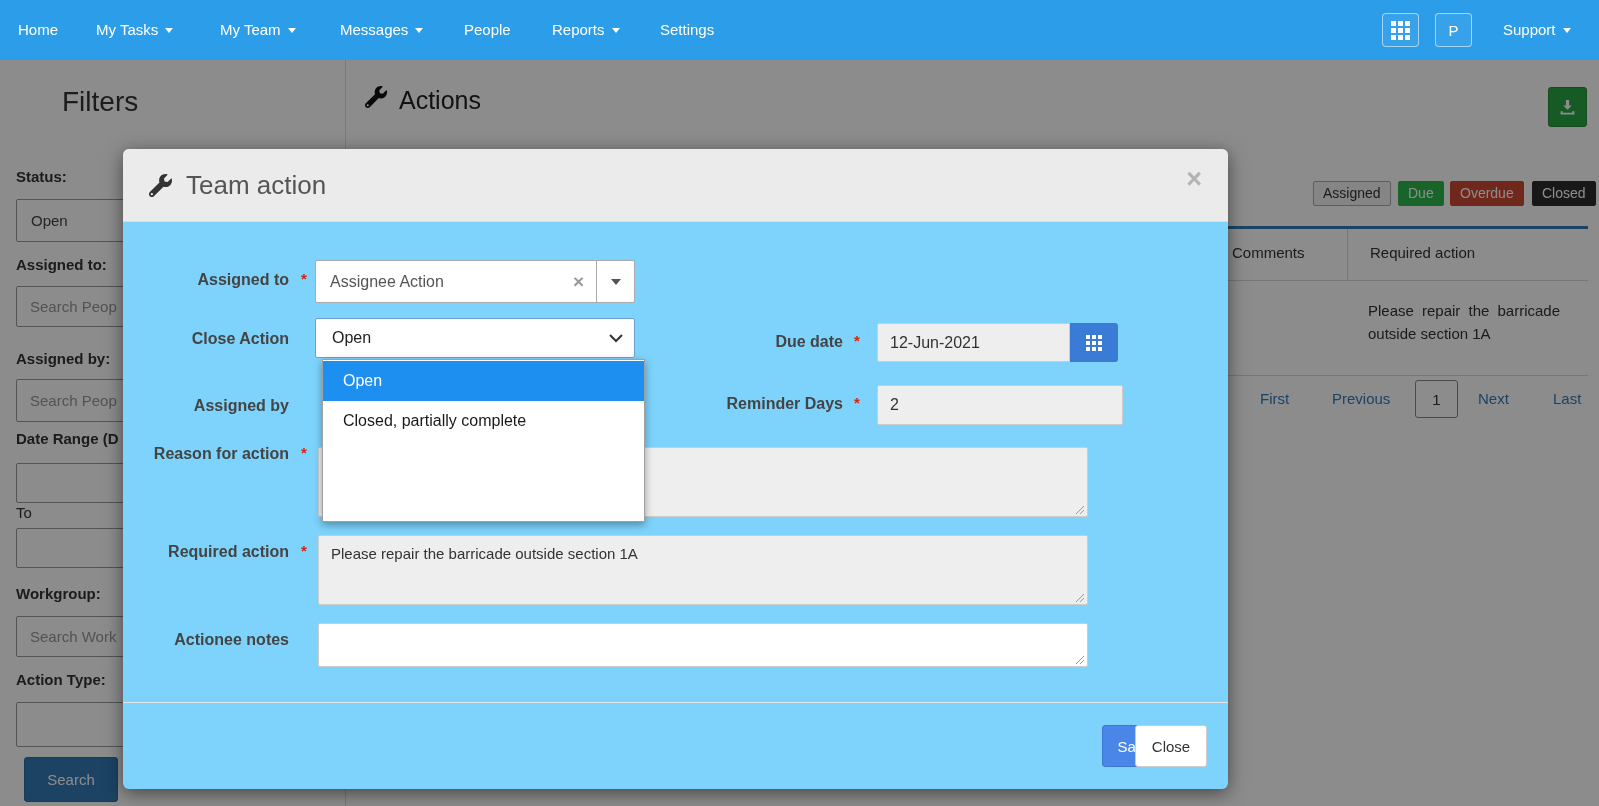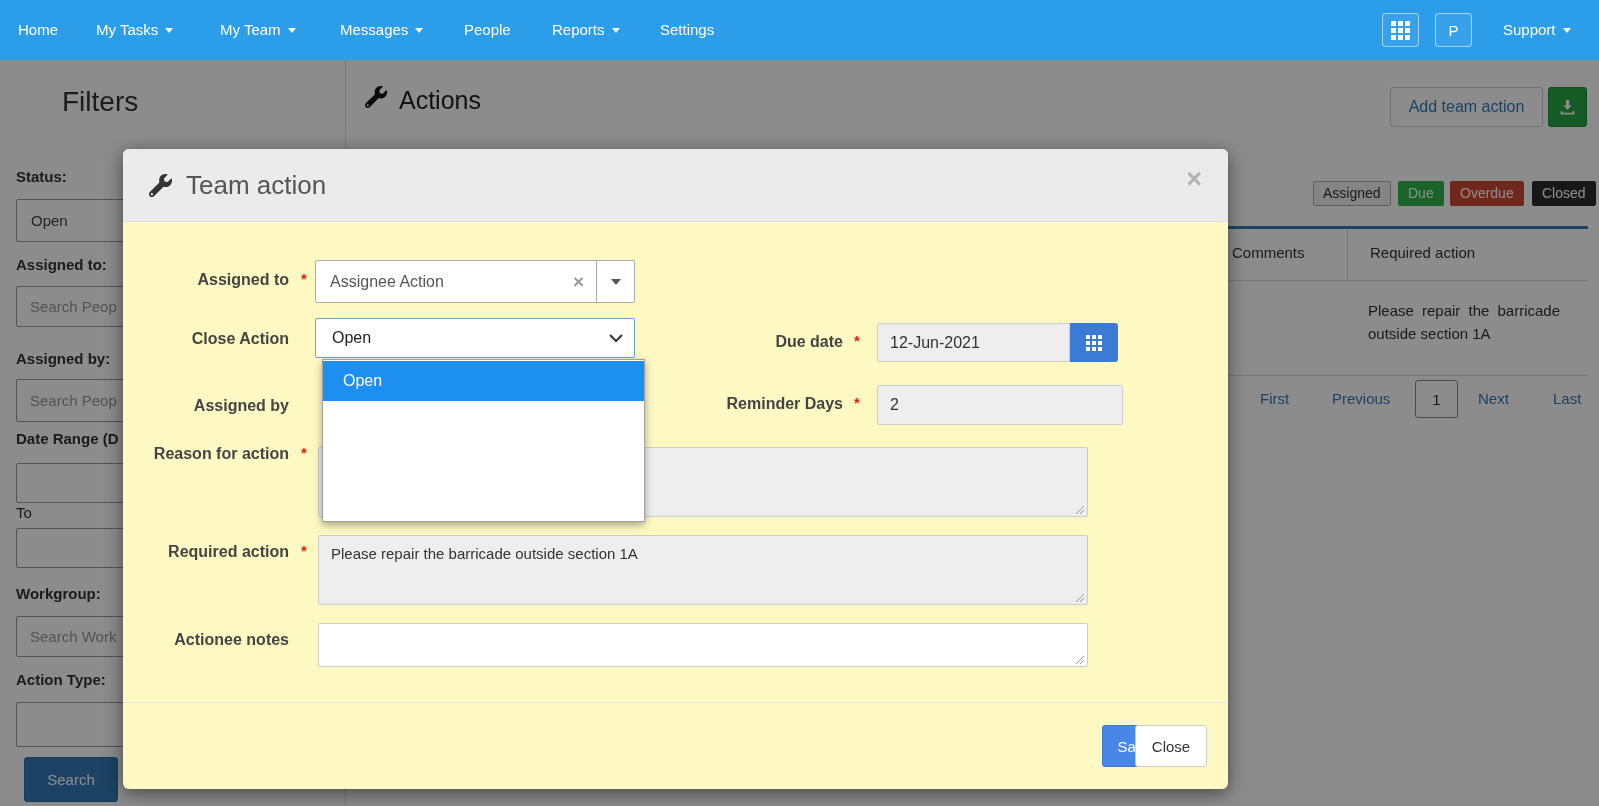--- a/index.html
+++ b/index.html
@@ -43,21 +43,21 @@
   .tbl-topline   { position:absolute; left:1080px; top:166px; width:508px; height:3px; background:#337ab7; }
   .tbl-headline  { position:absolute; left:1080px; top:220px; width:508px; height:1px; background:#d8d8d8; }
   .tbl-coldiv    { position:absolute; left:1347px; top:169px; width:1px; height:51px; background:#d8d8d8; }
   .tbl-rowline   { position:absolute; left:1080px; top:315px; width:508px; height:1px; background:#d8d8d8; }
   .tbl-h { position:absolute; top:184px; font-size:15px; color:#333; }
   .tbl-cell { position:absolute; left:1368px; top:239px; width:192px; font-size:15px; color:#333; line-height:23px; text-align:justify; }
   .pg-link { position:absolute; top:330px; font-size:15px; color:#337ab7; cursor:pointer; }
   .pg-num { position:absolute; left:1415px; top:320px; width:43px; height:38px; border:1px solid #888; background:#fff; border-radius:3px; color:#333; font-size:15px; display:flex; align-items:center; justify-content:center; cursor:pointer; }
 
   
-  .modal { position:absolute; left:123px; top:149px; width:1105px; height:640px; background:#fef9c3; border-radius:6px; box-shadow:0 4px 18px rgba(0,0,0,.5); z-index:30; }
+  .modal { position:absolute; left:123px; top:149px; width:1105px; height:640px; background:#7dd3fc; border-radius:6px; box-shadow:0 4px 18px rgba(0,0,0,.5); z-index:30; }
   .modal-header { position:absolute; left:0; top:0; width:100%; height:73px; background:#ebebeb; border-bottom:1px solid #ddd; border-radius:6px 6px 0 0; }
   .modal-title { position:absolute; left:26px; top:0; height:73px; display:flex; align-items:center; gap:14px; font-size:26px; color:#555; }
   .modal-title .wrench { width:23px; height:23px; }
   .modal-x { position:absolute; right:26px; top:17px; font-size:27px; color:#b3b3b3; cursor:pointer; line-height:1; font-weight:bold; }
 
   .m-label { position:absolute; width:150px; text-align:right; font-size:16px; font-weight:600; color:#444; line-height:27px; }
   .m-star { position:absolute; width:14px; color:#d9230f; font-size:15px; font-weight:bold; }
 
   .combobox { position:absolute; left:192px; top:111px; width:320px; height:43px; border:1px solid #aaa; border-radius:2px; background:#fff; }
   .combobox .cb-text { position:absolute; left:14px; top:0; line-height:41px; font-size:16px; color:#555; }
@@ -134,21 +134,20 @@
     </div>
 
     <div class="flt-search">Search</div>
 
     <div class="pg-title">
       <svg class="wrench" viewBox="0 0 512 512">
           <path fill="#111" d="M507.73 109.1c-2.24-9.03-13.54-12.09-20.12-5.51l-74.36 74.36-67.88-11.31-11.31-67.88 74.36-74.36c6.62-6.62 3.43-17.9-5.66-20.16-47.38-11.8-99.55.27-136.58 37.3-39.64 39.64-50.55 99.1-32.99 149.7L18.74 402.76c-24.99 24.99-24.99 65.51 0 90.5 24.99 24.99 65.51 24.99 90.5 0l211.63-211.63c50.68 17.3 110.09 6.26 149.62-33.27 37.07-37.06 49.05-89.25 37.24-139.26zM64 472c-13.25 0-24-10.75-24-24 0-13.26 10.75-24 24-24s24 10.74 24 24c0 13.25-10.75 24-24 24z"></path>
         </svg>
       <span>Actions</span>
     </div>
-    <div class="add-btn">Add team action</div>
     <div class="dl-btn">
       <svg width="17" height="17" viewBox="0 0 16 16">
         <path fill="#fff" d="M6.5 1h3v5H12L8 10 4 6h2.5z"></path>
         <path fill="#fff" d="M1.5 11.5h2v1.5h9v-1.5h2V14.5h-13z"></path>
       </svg>
     </div>
 
     <div class="badge assigned">Assigned</div>
     <div class="badge due">Due</div>
     <div class="badge overdue">Overdue</div>
@@ -268,20 +267,21 @@
       </svg>
 
     <div class="m-label" style="left:16px;top:477px">Actionee notes</div>
     <textarea class="m-textarea white" style="top: 474px; height: 44px;"></textarea>
     <svg class="rsz" style="left:952px;top:506px" width="10" height="10">
         <path d="M9 1L1 9M9 5L5 9" stroke="#999" fill="none"></path>
       </svg>
 
     <div class="dropdown">
       <div class="dd-item hl">Open</div>
+      <div class="dd-item">Closed, partially complete</div>
     </div>
 
     <div class="m-footer-line"></div>
     <div class="m-save">Save</div>
     <div class="m-close">Close</div>
   </div>
 
 </div>
 
 </body></html>

